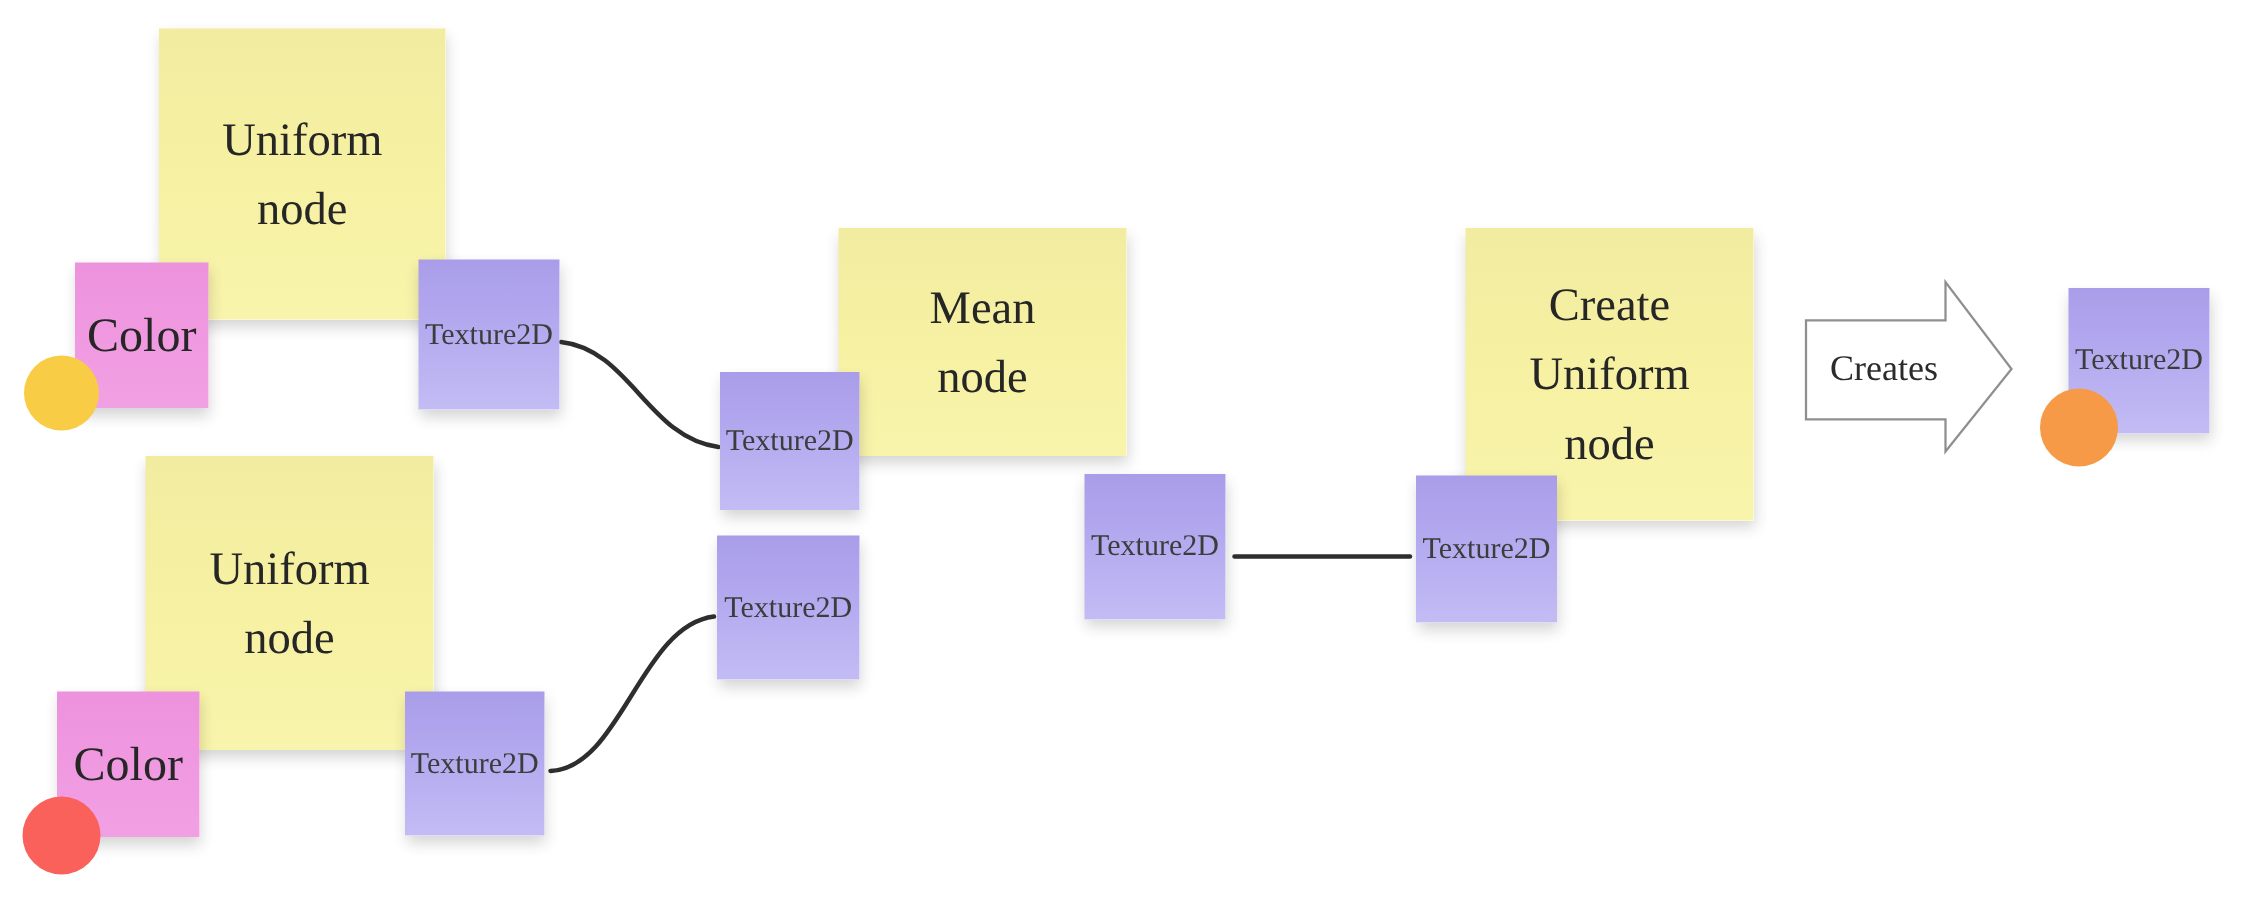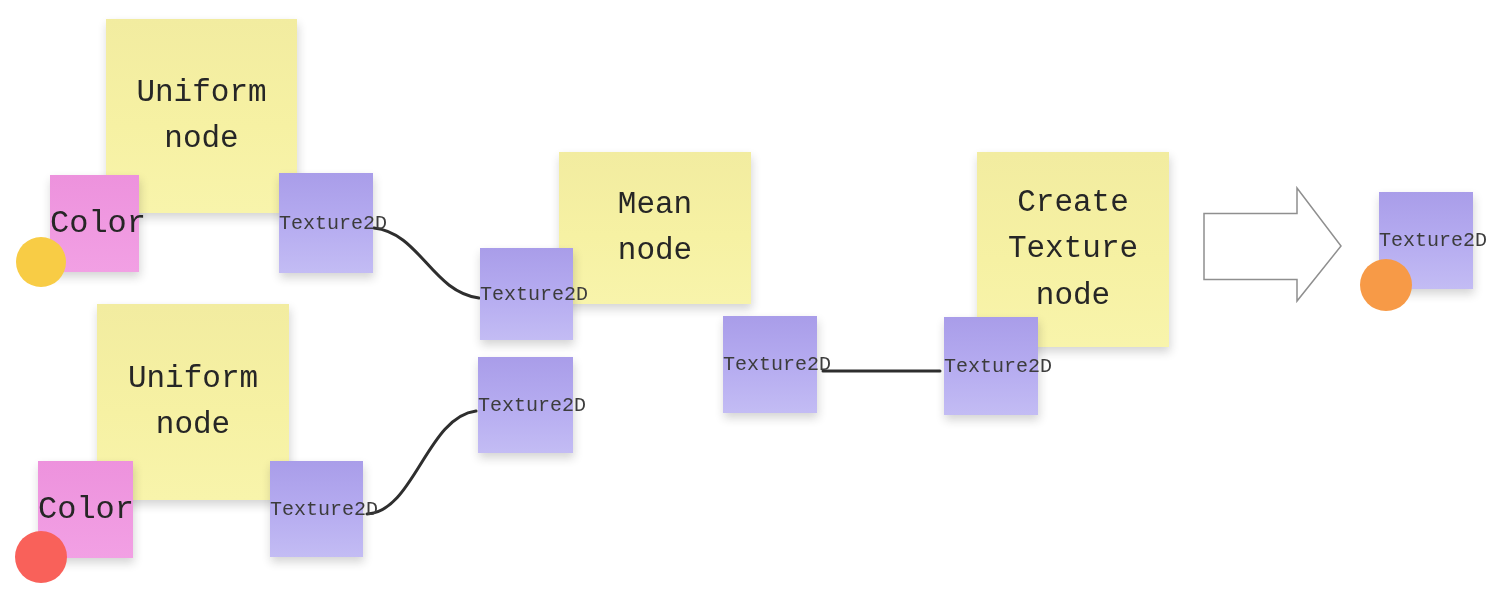--- a/index.html
+++ b/index.html
@@ -6,21 +6,21 @@
     margin: 0;
     padding: 0;
     background: #ffffff;
   }
   .canvas {
     position: relative;
     width: 1500px;
     height: 607px;
     background: #ffffff;
     overflow: hidden;
-    font-family: Liberation Mono, monospace;
+    font-family: Liberation Serif, serif;
   }
   .layer {
     position: absolute;
     left: 0; top: 0;
     width: 1500px;
     height: 607px;
     z-index: 1;
   }
   .sticky {
     position: absolute;
@@ -129,25 +129,26 @@
   </div>
   <div class="sticky purple" id="texMeanIn2">
     <span class="label">Texture2D</span>
   </div>
   <div class="sticky purple" id="texMeanOut">
     <span class="label">Texture2D</span>
   </div>
 
   <div class="sticky yellow" id="createNode">
     <span class="label">Create
-Texture
+Uniform
 node</span>
   </div>
   <div class="sticky purple" id="texCreateIn">
     <span class="label">Texture2D</span>
   </div>
 
+  <div id="createsLabel">Creates</div>
   <div class="sticky purple" id="texResult">
     <span class="label">Texture2D</span>
   </div>
   <div class="dot" id="dotOrange"></div>
 
 </div>
 
 </body></html>

